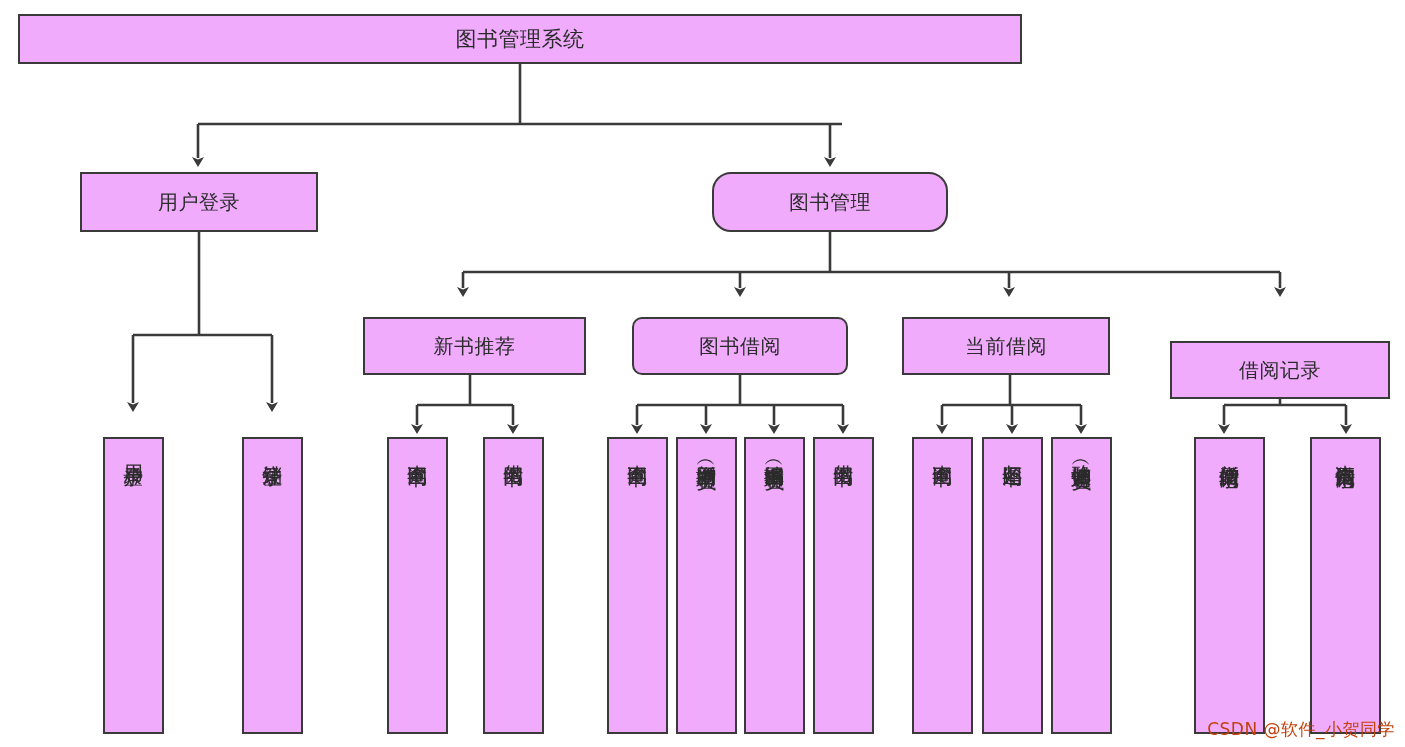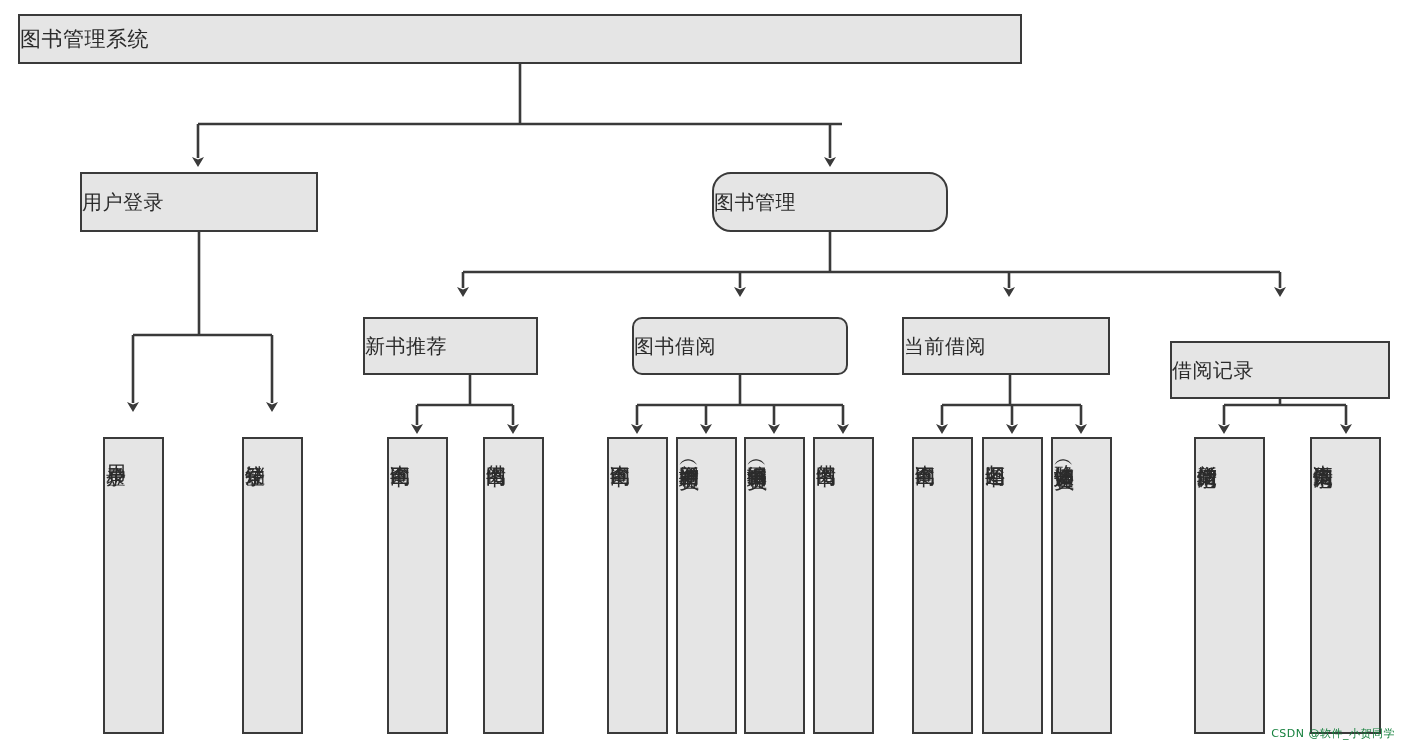--- a/index.html
+++ b/index.html
@@ -19,25 +19,25 @@
     position: absolute;
     left: 0;
     top: 0;
     width: 1405px;
     height: 747px;
     pointer-events: none;
   }
   .node {
     position: absolute;
     box-sizing: border-box;
-    background: #e5e5e5;
+    background: #f0abfc;
     border: 2px solid #3a3a3a;
     display: flex;
     align-items: center;
-    justify-content: flex-start;
+    justify-content: center;
     color: #2b2b2b;
     z-index: 2;
   }
   .node.root {
     font-size: 21px;
   }
   .node.lvl2 {
     font-size: 20px;
   }
   .node.lvl3 {
@@ -57,22 +57,22 @@
     display: block;
   }
   .htext {
     white-space: nowrap;
     letter-spacing: 0.5px;
   }
   #watermark {
     position: absolute;
     right: 10px;
     bottom: 6px;
-    font-size: 11px;
-    color: #15803d;
+    font-size: 17px;
+    color: #c2410c;
     letter-spacing: 0.5px;
     z-index: 5;
     white-space: nowrap;
   }
 </style>
 </head>
 <body>
 
 <div id="canvas">
 
@@ -131,21 +131,21 @@
     <span class="htext">图书管理系统</span>
   </div>
 
   <div class="node lvl2" style="left:80px; top:172px; width:238px; height:60px;">
     <span class="htext">用户登录</span>
   </div>
   <div class="node lvl2" style="left:712px; top:172px; width:236px; height:60px;border-radius:19px;">
     <span class="htext">图书管理</span>
   </div>
 
-  <div class="node lvl3" style="left:363px; top:317px; width:175px; height:58px;">
+  <div class="node lvl3" style="left:363px; top:317px; width:223px; height:58px;">
     <span class="htext">新书推荐</span>
   </div>
   <div class="node lvl3" style="left:632px; top:317px; width:216px; height:58px;border-radius:10px;">
     <span class="htext">图书借阅</span>
   </div>
   <div class="node lvl3" style="left:902px; top:317px; width:208px; height:58px;">
     <span class="htext">当前借阅</span>
   </div>
   <div class="node lvl3" style="left:1170px; top:317px; width:220px; height:58px;margin-top:24px;">
     <span class="htext">借阅记录</span>

